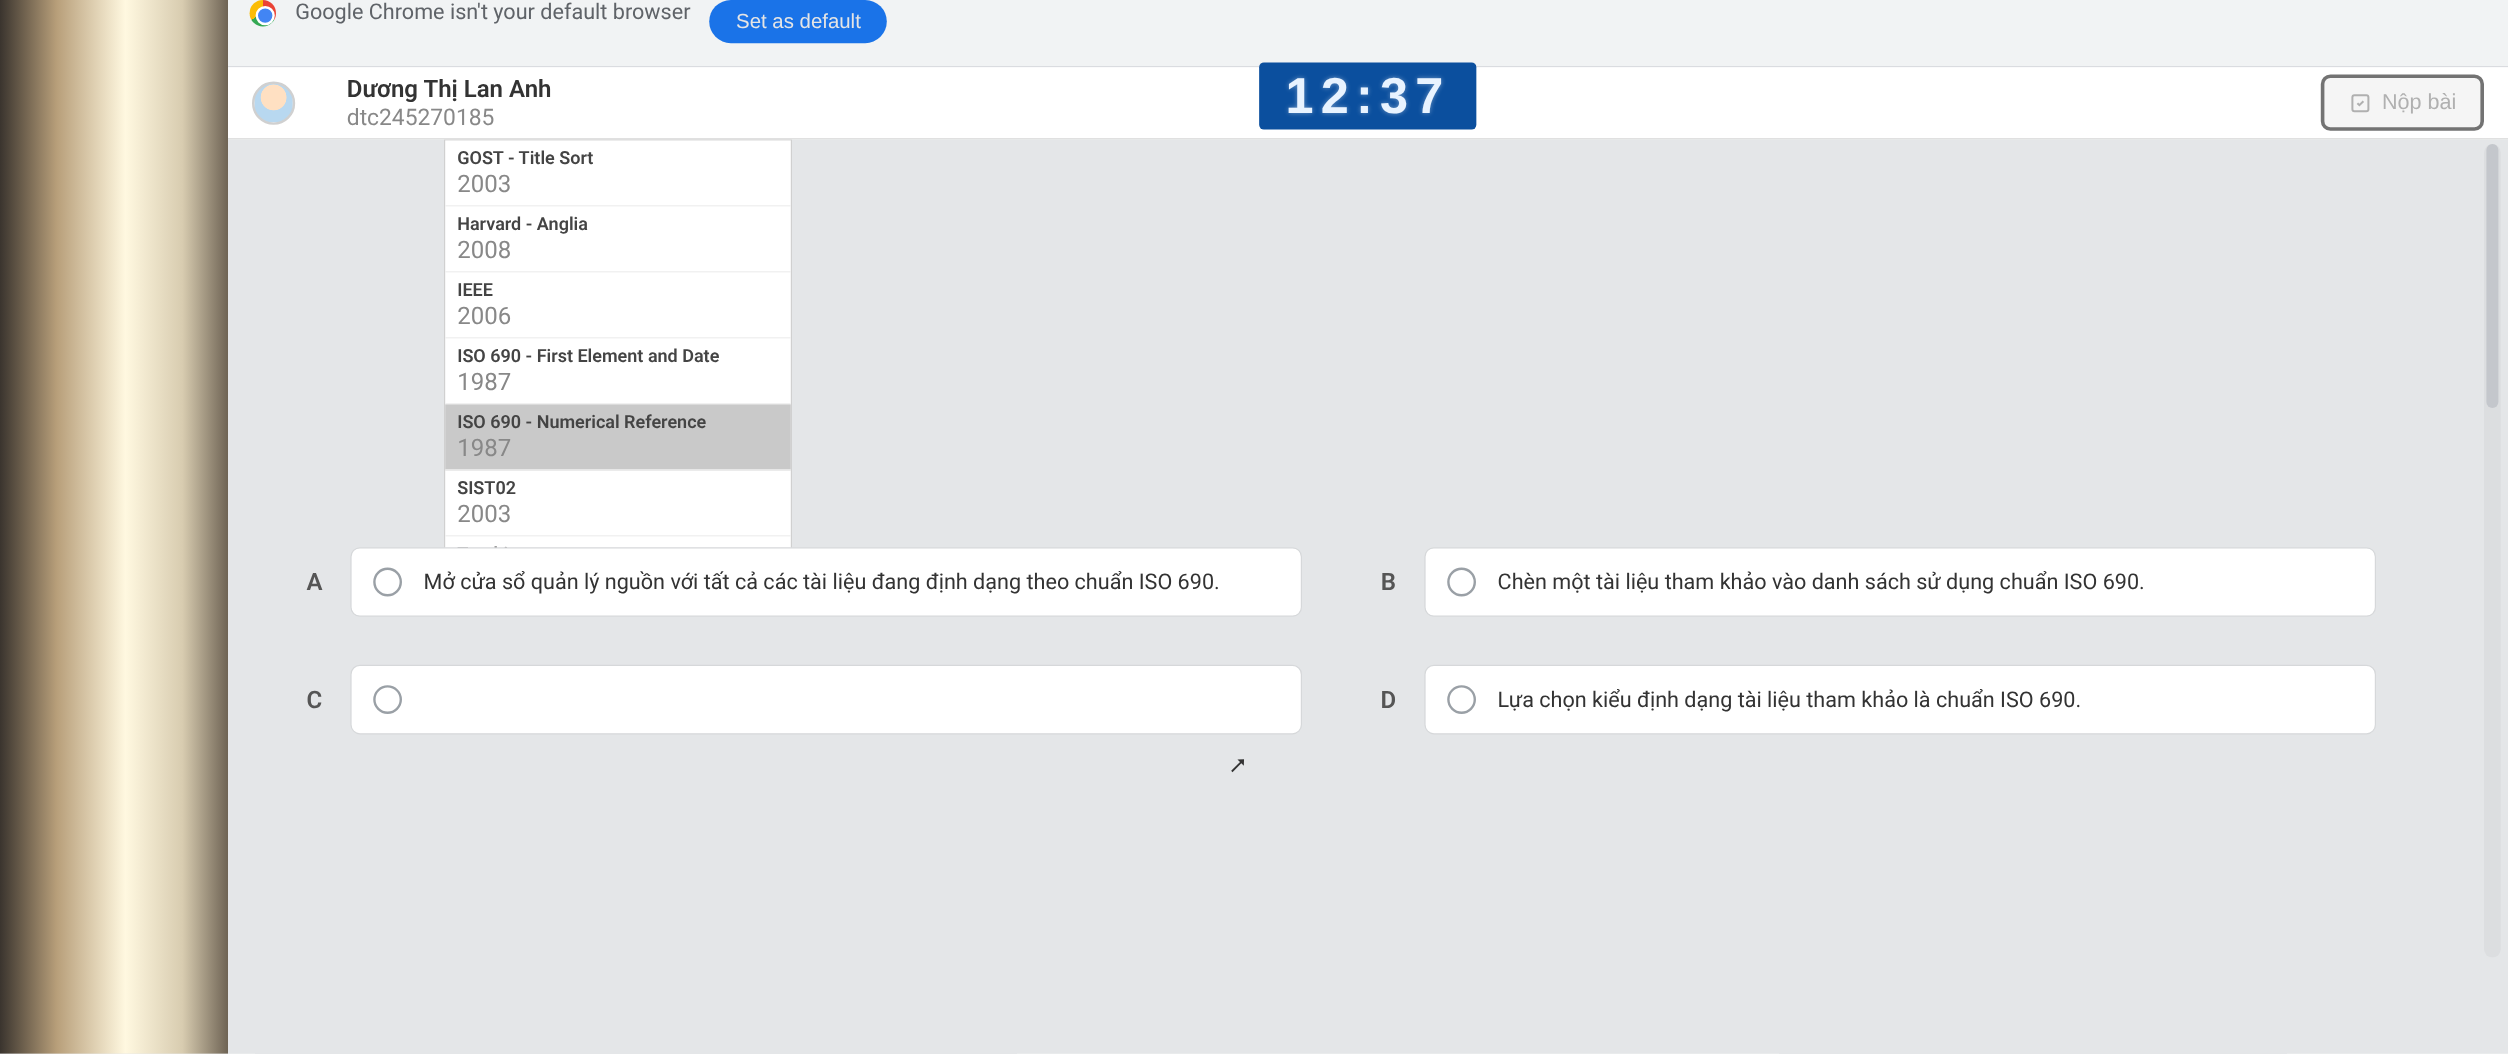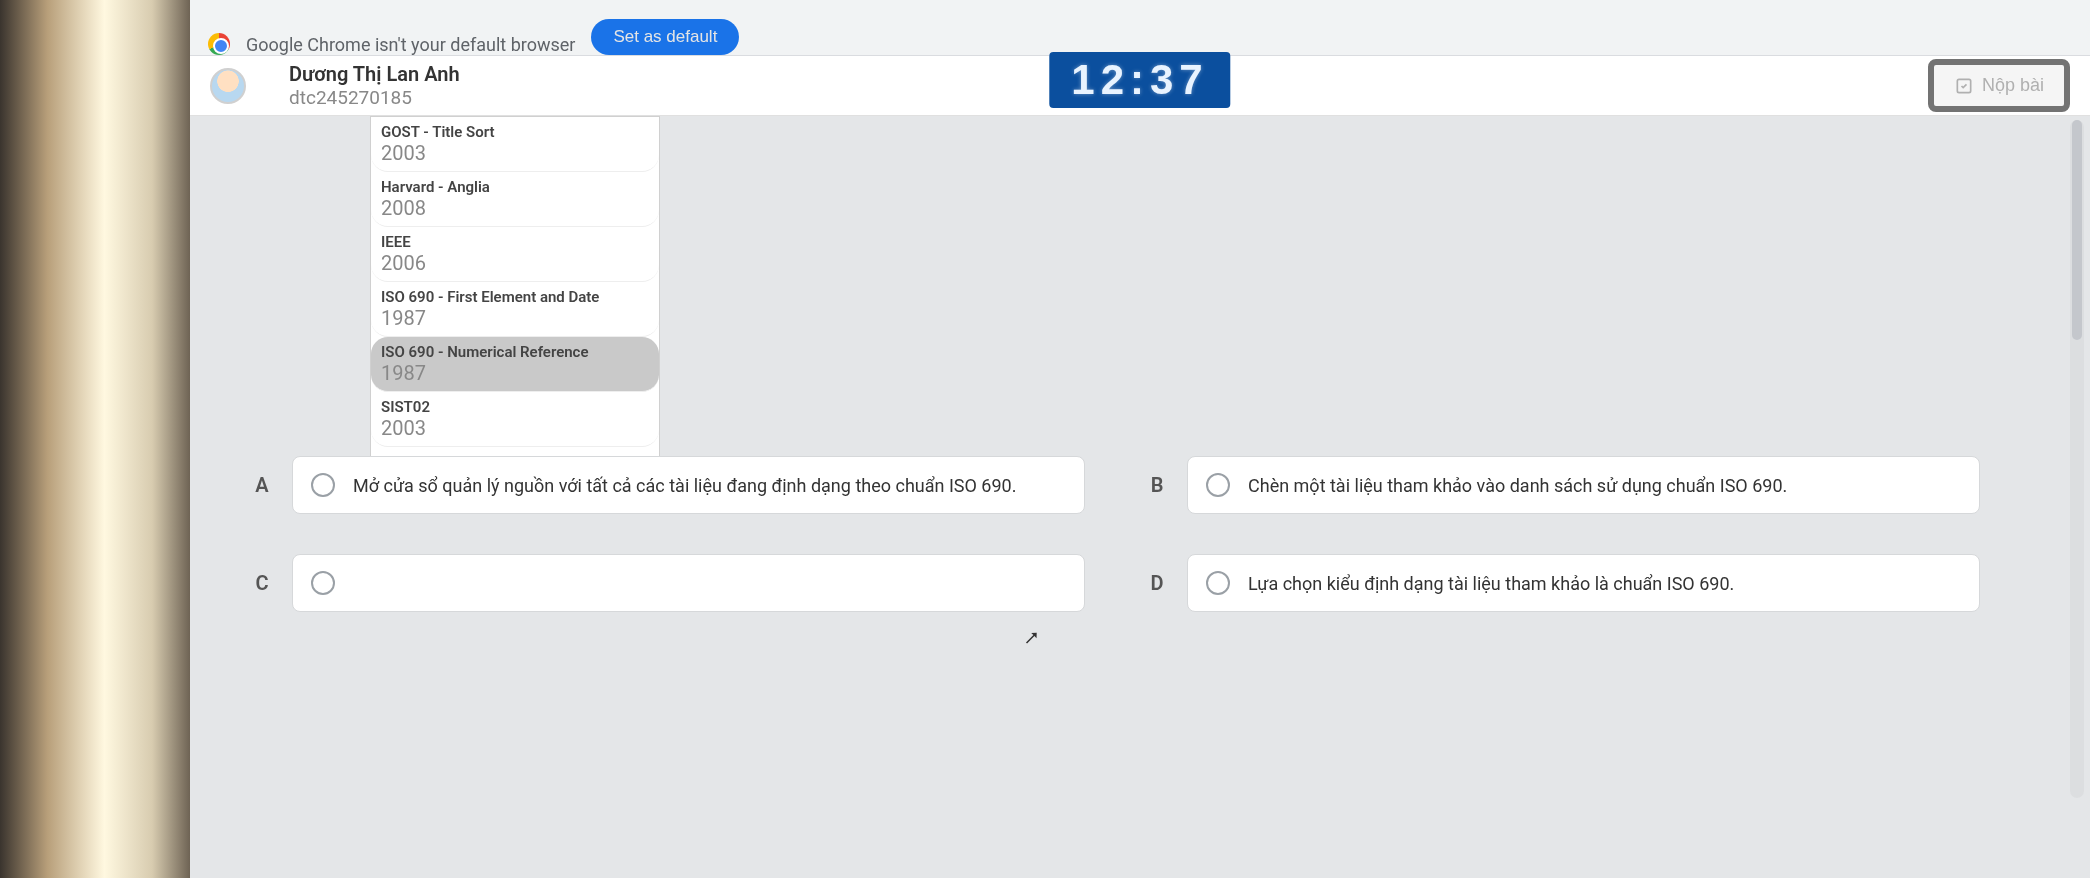--- a/index.html
+++ b/index.html
@@ -20,21 +20,21 @@
   .screen {
     position:absolute; left:190px; top:0; right:0; bottom:0;
     background:#e4e6e8;
     z-index:1;
   }
 
   
   .infobar {
     height:56px;
     background:#f1f3f4;
-    display:flex; align-items:flex-end; gap:16px;
+    display:flex; align-items:flex-start; gap:16px;
     padding:0 18px;
     border-bottom:1px solid #dadce0;
   }
   .chrome-icon {
     width:22px; height:22px; border-radius:50%;
     background: conic-gradient(#ea4335 0 120deg,#34a853 120deg 240deg,#fbbc05 240deg 360deg);
     position:relative;
   }
   .chrome-icon::after{
     content:""; position:absolute; left:5px; top:5px; width:12px; height:12px;
@@ -69,21 +69,21 @@
     background:#0b4f9e; color:#e8f3ff;
     font-family:Liberation Sans, sans-serif; font-weight:bold;
     font-size:42px; letter-spacing:6px;
     padding:4px 22px; border-radius:4px;
     text-shadow:0 0 4px rgba(255,255,255,.4);
   }
 
   .submit-btn {
     margin-left:auto;
     background:#f5f5f5; color:#b0b0b0;
-    border:6px solid #737373; border-radius:8px;
+    border:3px solid #737373; border-radius:8px;
     padding:10px 20px; font-size:18px;
     display:flex; align-items:center; gap:8px;
   }
   .submit-btn svg { width:20px; height:20px; }
 
   
   .content {
     position:relative;
     height:calc(100% - 56px - 60px - 70px);
     overflow:hidden;
@@ -91,21 +91,21 @@
   }
 
   .image-zone {
     margin-left:120px;
     width:290px;
     border:1px solid #d0d0d0;
     background:#fff;
     font-size:15px;
     color:#555;
   }
-  .style-row { padding:6px 10px; border-bottom:1px solid #eee; cursor:pointer;border-radius:17px; }
+  .style-row { padding:6px 10px; border-bottom:1px solid #eee; cursor:pointer; }
   .style-row:last-child{border-bottom:none;}
   .style-row.hl { background:#c9c9c9; }
   .style-row .n { font-weight:600; color:#444; }
   .style-row .s { font-size:20px; color:#888; }
 
   
   .answers {
     position:absolute; left:60px; right:110px; top:340px;
     display:grid; grid-template-columns:1fr 1fr; column-gap:60px; row-gap:40px;
   }

